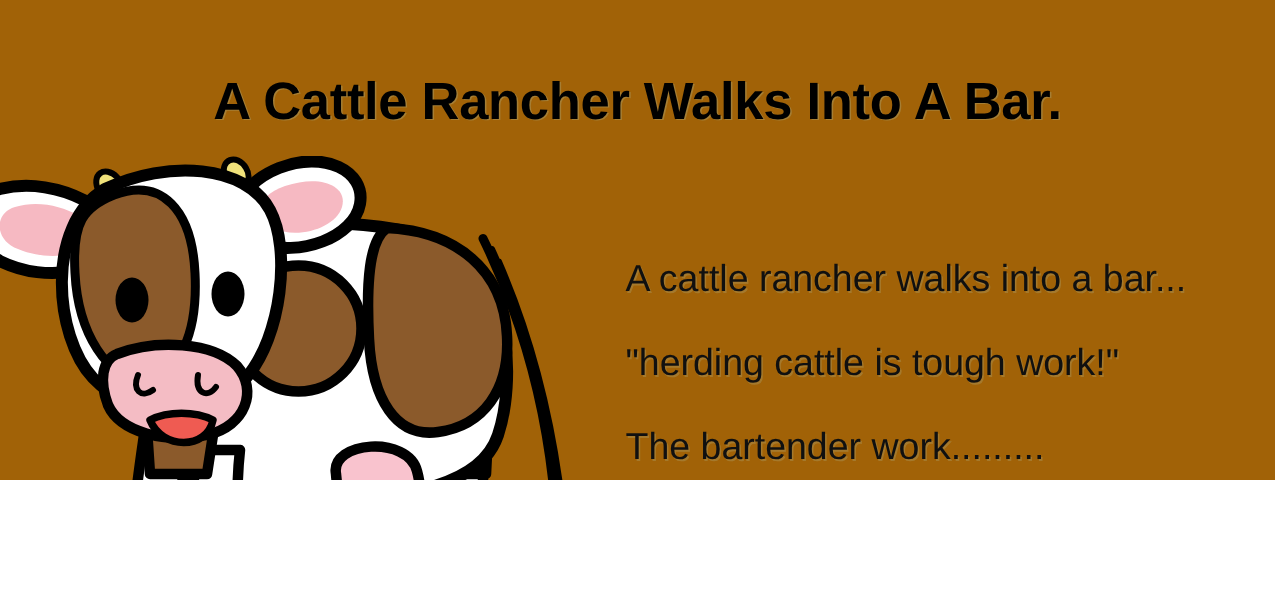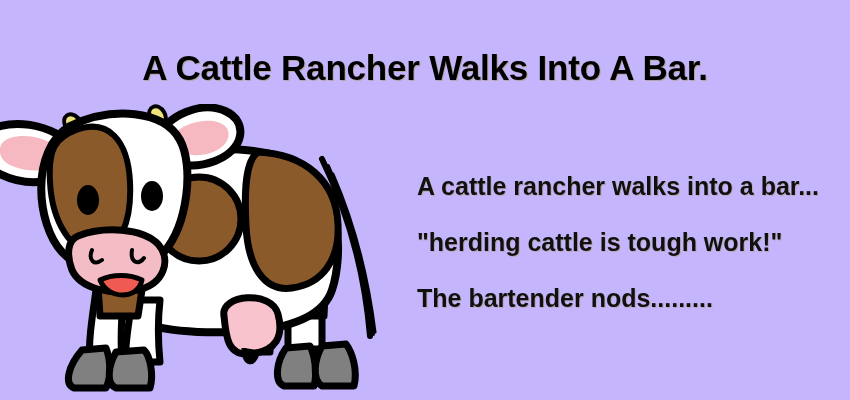--- a/index.html
+++ b/index.html
@@ -8,22 +8,22 @@
   }
   body {
     width: 850px;
     height: 400px;
     overflow: hidden;
     font-family: "Liberation Sans", sans-serif;
   }
   #card {
     position: relative;
     width: 850px;
-    height: 400px;
-    background: #c4b5fd;
+    height: 320px;
+    background: #a16207;
     overflow: hidden;
   }
   #title {
     position: absolute;
     left: 0;
     top: 48px;
     width: 850px;
     text-align: center;
     font-family: "Liberation Sans Narrow", "Liberation Sans", sans-serif;
     font-weight: bold;
@@ -34,21 +34,21 @@
     white-space: nowrap;
   }
   #joke-text {
     position: absolute;
     left: 417px;
     top: 158px;
     width: 420px;
   }
   .joke-line {
     font-family: "Liberation Sans Narrow", "Liberation Sans", sans-serif;
-    font-weight: bold;
+    font-weight: normal;
     font-size: 25px;
     line-height: 56px;
     color: #101010;
     text-shadow: 1px 1px 0 rgba(170,150,90,0.45);
     white-space: nowrap;
   }
   #cow {
     position: absolute;
     left: -8px;
     top: 104px;
@@ -138,16 +138,16 @@
           <path d="M108 176 C 116 196, 146 196, 150 176 C 138 170, 120 170, 108 176 Z" fill="#ef5b52" stroke="#000000" stroke-width="5" stroke-linejoin="round"></path>
         </g>
 
       </g>
     </svg>
   </div>
 
   <div id="joke-text">
     <div class="joke-line">A cattle rancher walks into a bar...</div>
     <div class="joke-line">"herding cattle is tough work!"</div>
-    <div class="joke-line">The bartender nods.........</div>
+    <div class="joke-line">The bartender work.........</div>
   </div>
 
 </div>
 
 </body></html>

